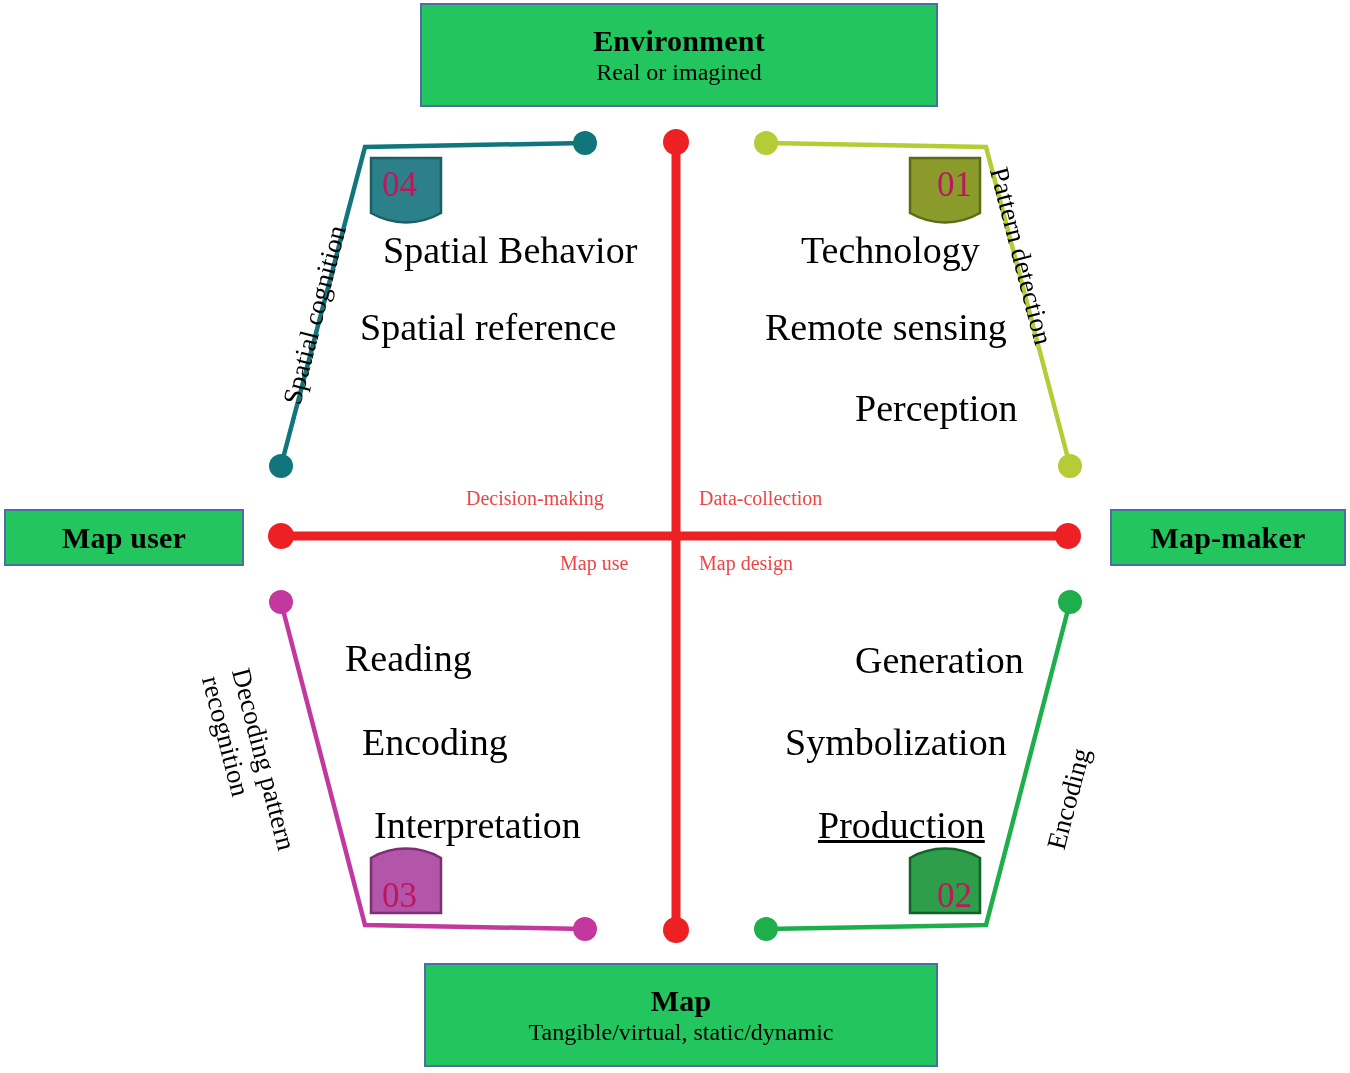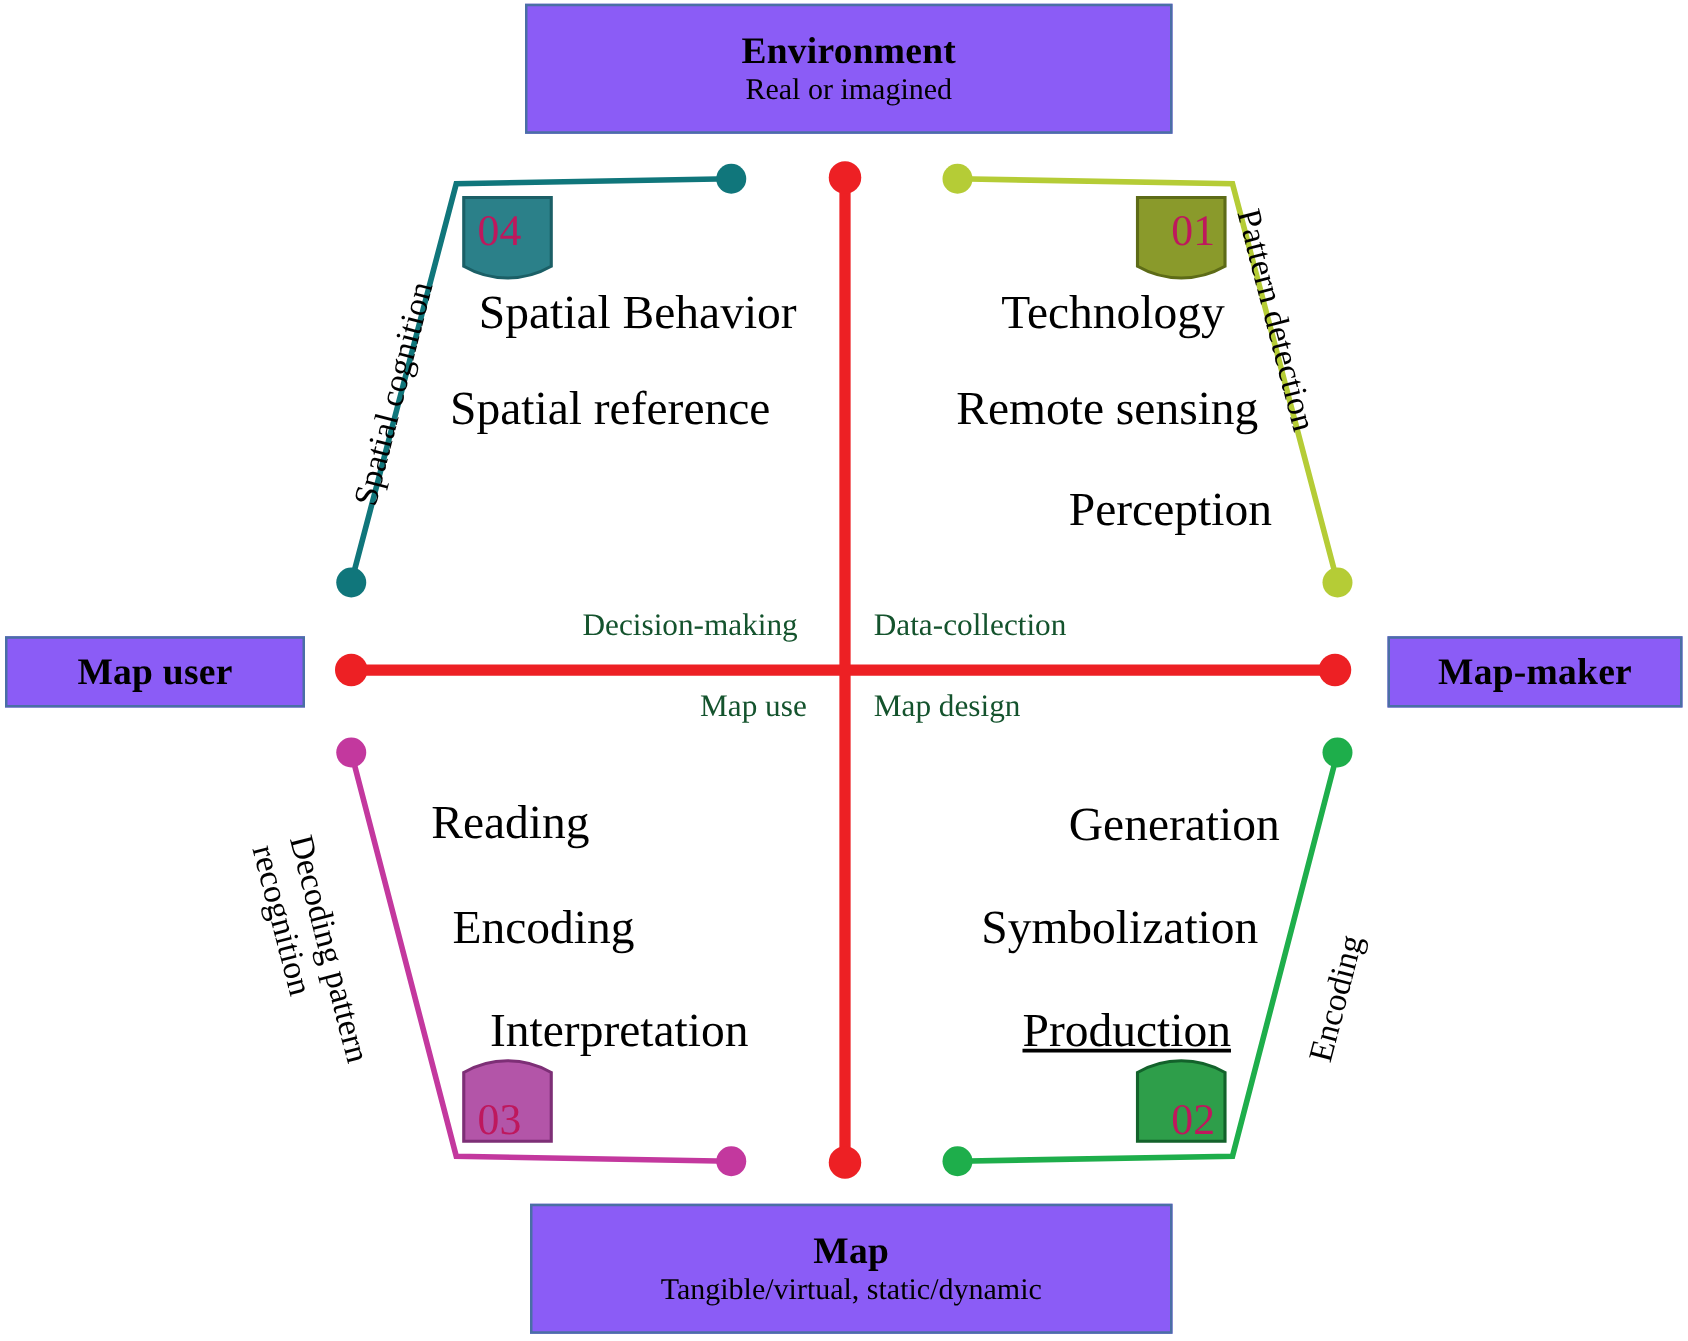--- a/index.html
+++ b/index.html
@@ -22,21 +22,21 @@
     position: absolute;
     left: 0;
     top: 0;
     width: 1350px;
     height: 1073px;
   }
 
   
   .anchor-box {
     position: absolute;
-    background: #8b5cf6;
+    background: #22c55e;
     border: 2px solid #4A6FA5;
     box-sizing: border-box;
     display: flex;
     flex-direction: column;
     align-items: center;
     justify-content: center;
     text-align: center;
     line-height: 1.12;
   }
   .anchor-title {
@@ -59,22 +59,22 @@
   .kw {
     position: absolute;
     font-size: 38px;
     color: #000000;
     white-space: nowrap;
   }
 
   
   .cross-label {
     position: absolute;
-    font-size: 25px;
-    color: #14532d;
+    font-size: 20px;
+    color: #ef4444;
     white-space: nowrap;
   }
 
   
   .side-label {
     position: absolute;
     font-size: 27px;
     color: #000000;
     white-space: nowrap;
     transform-origin: 0 0;
@@ -162,21 +162,21 @@
 
   <div class="kw" style="left:383px; top:228px;">Spatial Behavior</div>
   <div class="kw" style="left:360px; top:305px;">Spatial reference</div>
 
   <div class="kw" style="left:801px; top:228px;">Technology</div>
   <div class="kw" style="left:765px; top:305px;">Remote sensing</div>
   <div class="kw" style="left:855px; top:386px;">Perception</div>
 
   <div class="kw" style="left:345px; top:636px;">Reading</div>
   <div class="kw" style="left:362px; top:720px;">Encoding</div>
-  <div class="kw" style="left:392px; top:803px;">Interpretation</div>
+  <div class="kw" style="left:374px; top:803px;">Interpretation</div>
 
   <div class="kw" style="left:855px; top:638px;">Generation</div>
   <div class="kw" style="left:785px; top:720px;">Symbolization</div>
   <div class="kw" style="left:818px; top:803px;text-decoration:underline;">Production</div>
 
   <div class="cross-label" style="left:466px; top:487px;">Decision-making</div>
   <div class="cross-label" style="left:699px; top:487px;">Data-collection</div>
   <div class="cross-label" style="left:560px; top:552px;">Map use</div>
   <div class="cross-label" style="left:699px; top:552px;">Map design</div>
 

